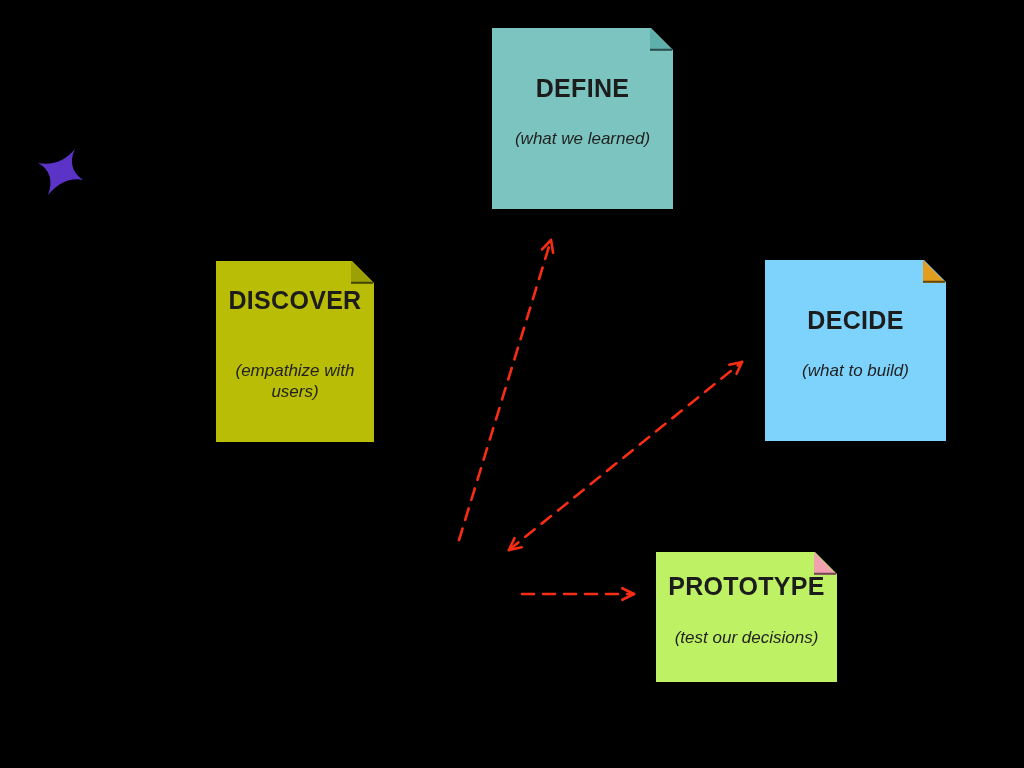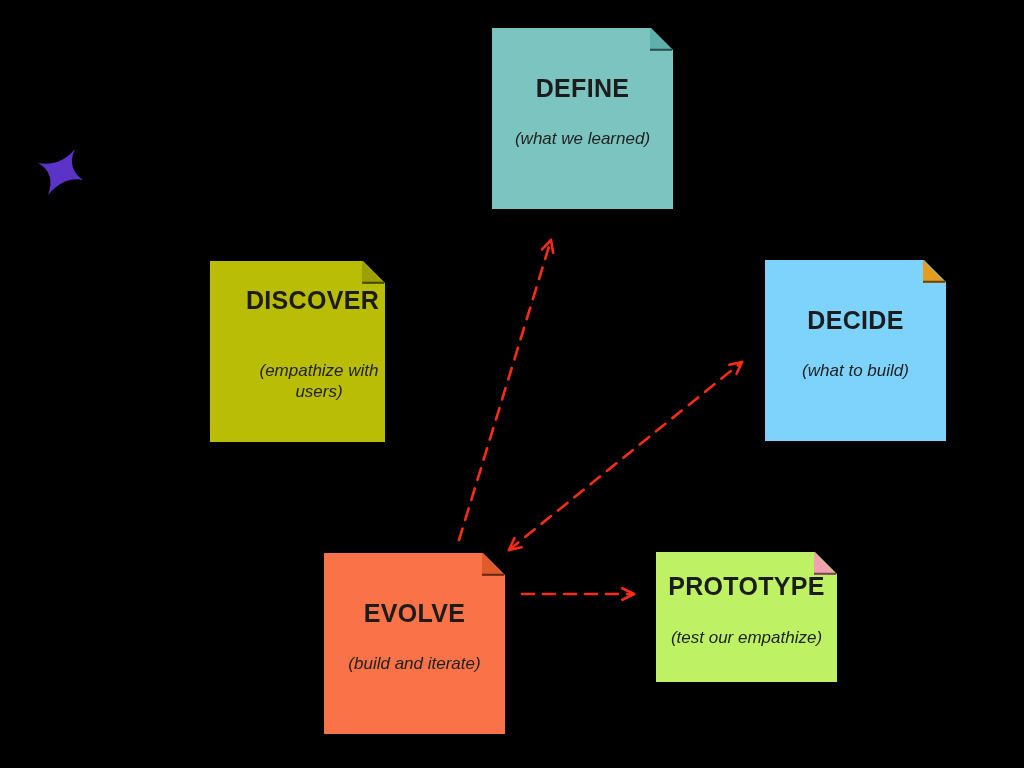--- a/index.html
+++ b/index.html
@@ -100,49 +100,41 @@
 
   <div class="note" data-note="0" style="left: 492px; top: 28px; width: 181px; height: 181px; background: rgb(123, 196, 191);">
     <svg class="fold" width="23" height="23" viewBox="0 0 23 23">
       <polygon points="0,0 23,23 0,23" fill="#5FAFAA"></polygon>
       <line class="fold-edge" x1="0" y1="21.8" x2="22" y2="21.8"></line>
     </svg>
     <div class="note-title">DEFINE</div>
     <div class="note-subtitle">(what we learned)</div>
   </div>
 
-  <div class="note" data-note="1" style="left: 210px; top: 261px; width: 175px; height: 181px; background: rgb(185, 189, 5); align-items: flex-end;">
+  <div class="note" data-note="1" style="left: 216px; top: 261px; width: 158px; height: 181px; background: rgb(185, 189, 5);">
     <svg class="fold" width="23" height="23" viewBox="0 0 23 23">
       <polygon points="0,0 23,23 0,23" fill="#9CA004"></polygon>
       <line class="fold-edge" x1="0" y1="21.8" x2="22" y2="21.8"></line>
     </svg>
     <div class="note-title">DISCOVER</div>
     <div class="note-subtitle">(empathize with users)</div>
   </div>
 
   <div class="note" data-note="2" style="left: 765px; top: 260px; width: 181px; height: 181px; background: #7dd3fc;">
     <svg class="fold" width="23" height="23" viewBox="0 0 23 23">
       <polygon points="0,0 23,23 0,23" fill="#E29D1E"></polygon>
       <line class="fold-edge" x1="0" y1="21.8" x2="22" y2="21.8"></line>
     </svg>
     <div class="note-title">DECIDE</div>
     <div class="note-subtitle">(what to build)</div>
   </div>
 
-  <div class="note" data-note="3" style="left: 324px; top: 553px; width: 181px; height: 181px; background: rgb(250, 114, 71);">
-    <svg class="fold" width="23" height="23" viewBox="0 0 23 23">
-      <polygon points="0,0 23,23 0,23" fill="#E05A2B"></polygon>
-      <line class="fold-edge" x1="0" y1="21.8" x2="22" y2="21.8"></line>
-    </svg>
-    <div class="note-title">EVOLVE</div>
-    <div class="note-subtitle">(build and iterate)</div>
-  </div>
 
   <div class="note" data-note="4" style="left: 656px; top: 552px; width: 181px; height: 130px; background: #bef264;">
     <svg class="fold" width="23" height="23" viewBox="0 0 23 23">
       <polygon points="0,0 23,23 0,23" fill="#F2A2AF"></polygon>
       <line class="fold-edge" x1="0" y1="21.8" x2="22" y2="21.8"></line>
     </svg>
     <div class="note-title">PROTOTYPE</div>
-    <div class="note-subtitle">(test our empathize)</div>
+    <div class="note-subtitle">(test our decisions)</div>
   </div>
 
 </div>
 
 </body></html>

